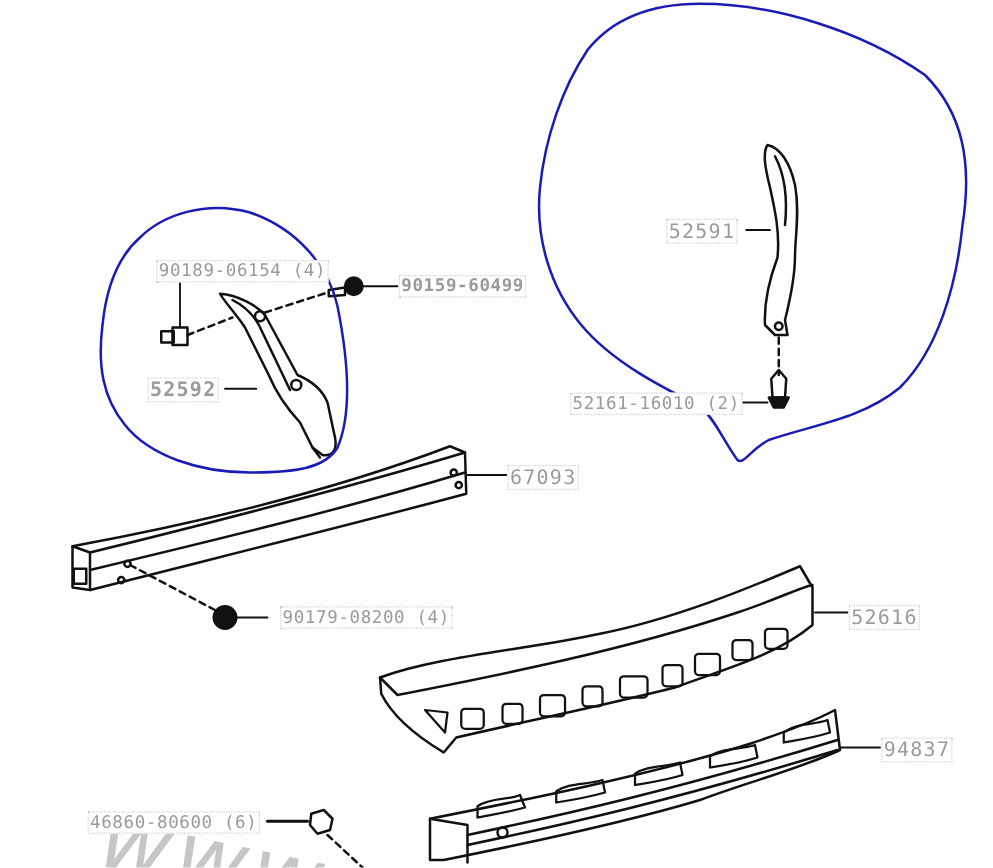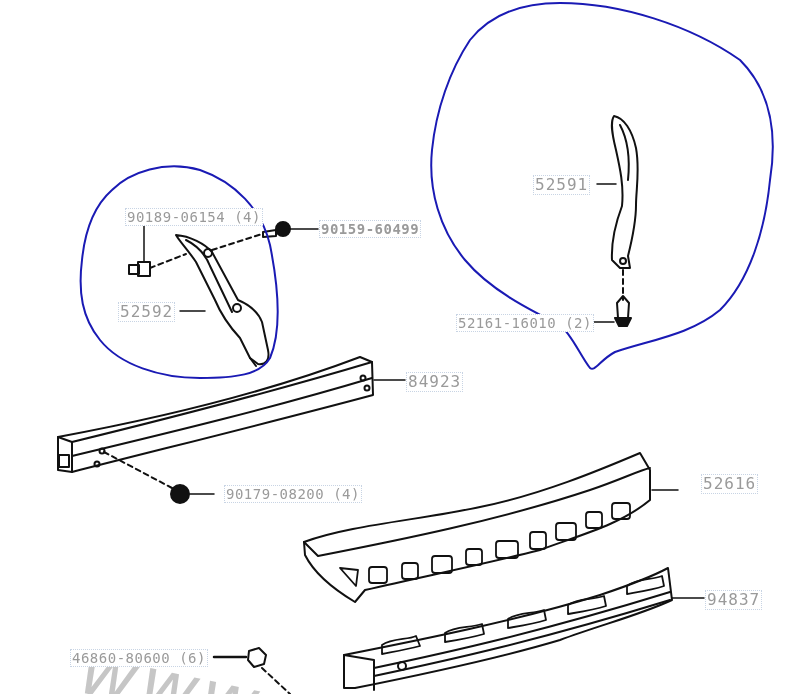--- a/index.html
+++ b/index.html
@@ -133,20 +133,20 @@
   <g fill="none" stroke="#1a1ab4" stroke-width="2">
     <path d="M112 190 C130 172 165 160 200 170 C235 182 262 210 270 245 C278 285 282 330 270 358 C260 375 235 378 200 378 C160 378 120 365 100 340 C82 318 78 292 82 260 C85 230 95 205 112 190 Z"></path>
     <path d="M470 40 C490 15 520 3 560 3 C620 3 690 25 740 60 C770 90 778 130 770 180 C765 230 750 280 720 310 C690 335 650 340 615 352 C600 360 595 372 590 368 C580 355 572 335 560 325 C530 310 490 290 465 260 C440 230 428 190 432 150 C436 110 450 70 470 40 Z"></path>
   </g>
 </svg>
 
 <div class="watermark">www.m</div>
 
 <div class="callout" style="left:85px; top:208px;margin-left:40px;">90189-06154 (4)</div>
 <div class="callout" style="left:319px; top:220px;font-weight:bold;">90159-60499</div>
-<div class="callout big" style="left:118px; top:302px;">52592</div>
+<div class="callout big" style="left:118px; top:302px;font-weight:bold;">52592</div>
 <div class="callout big" style="left:533px; top:175px;">52591</div>
 <div class="callout" style="left:456px; top:314px;">52161-16010 (2)</div>
-<div class="callout big" style="left:406px; top:372px;">84923</div>
+<div class="callout big" style="left:406px; top:372px;">67093</div>
 <div class="callout" style="left:224px; top:485px;">90179-08200 (4)</div>
-<div class="callout big" style="left:679px; top:474px;margin-left:22px;">52616</div>
+<div class="callout big" style="left:679px; top:484px;">52616</div>
 <div class="callout big" style="left:705px; top:590px;">94837</div>
 <div class="callout" style="left:70px; top:649px;">46860-80600 (6)</div>
 
 </body></html>

